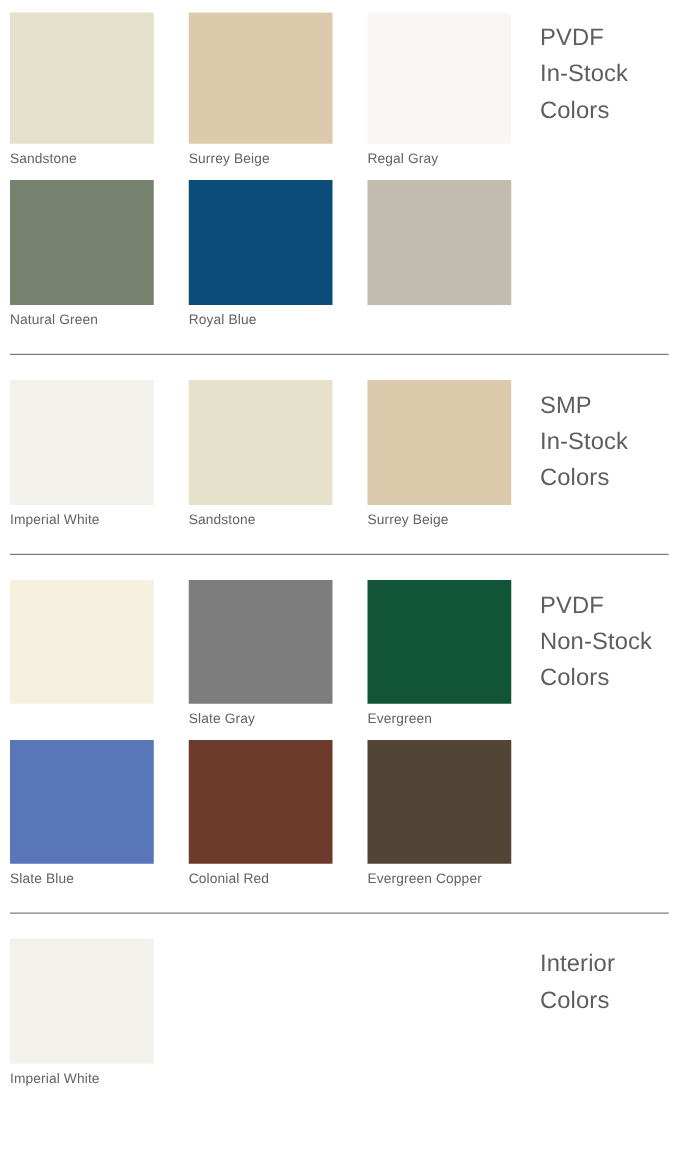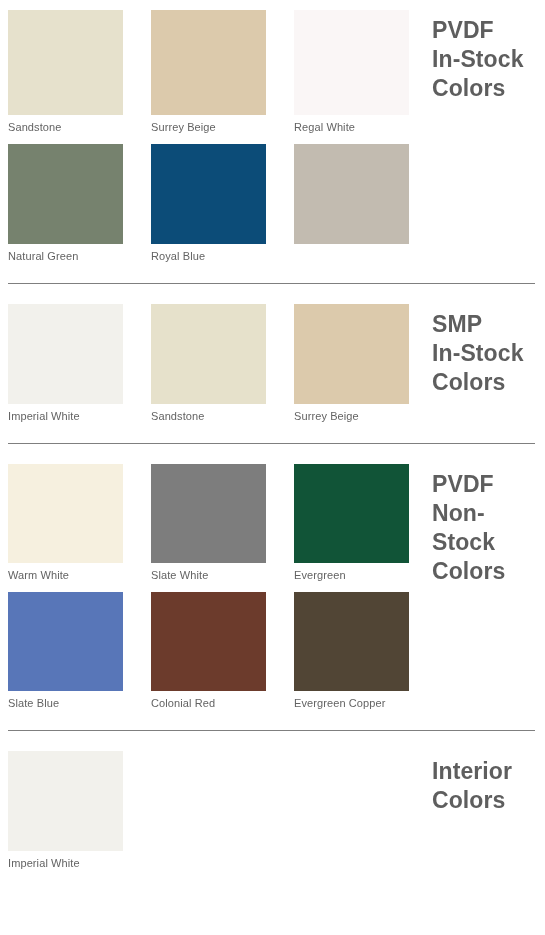--- a/index.html
+++ b/index.html
@@ -64,24 +64,24 @@
     padding-top: 6px;
     padding-bottom: 10px;
     letter-spacing: 0.1px;
     white-space: nowrap;
   }
 
   .section-heading {
     flex: 1 1 auto;
     padding-top: 6px;
     padding-left: 2px;
-    font-size: 23px;
+    font-size: 19px;
     line-height: 29px;
     color: #5e5e5e;
-    font-weight: 700;
+    font-weight: 400;
     letter-spacing: 0.1px;
     white-space: pre-line;
   }
 
   .divider {
     height: 1px;
     background: #7f7f7f;
     margin: 10px 10px 11px 8px;
   }
 
@@ -107,21 +107,21 @@
           <div class="swatch-cell">
             <div class="swatch-chip" style="background-color: rgb(230, 225, 204);"></div>
             <div class="swatch-label">Sandstone</div>
           </div>
           <div class="swatch-cell">
             <div class="swatch-chip" style="background-color: rgb(220, 202, 172);"></div>
             <div class="swatch-label">Surrey Beige</div>
           </div>
           <div class="swatch-cell">
             <div class="swatch-chip" style="background-color: rgb(250, 246, 246);"></div>
-            <div class="swatch-label">Regal White</div>
+            <div class="swatch-label">Regal Gray</div>
           </div>
         </div>
         <div class="swatch-row">
           <div class="swatch-cell">
             <div class="swatch-chip" style="background-color: rgb(118, 130, 110);"></div>
             <div class="swatch-label">Natural Green</div>
           </div>
           <div class="swatch-cell">
             <div class="swatch-chip" style="background-color: rgb(12, 76, 120);"></div>
             <div class="swatch-label">Royal Blue</div>
@@ -156,25 +156,24 @@
       <div class="section-heading">SMP
 In-Stock
 Colors</div>
     </div>
     <div class="divider" style="background-color: rgb(127, 127, 127);"></div>
     <div class="section" id="section-pvdf-nonstock">
       <div class="section-swatches">
         <div class="swatch-row">
           <div class="swatch-cell">
             <div class="swatch-chip" style="background-color: rgb(246, 240, 223);"></div>
-            <div class="swatch-label">Warm White</div>
           </div>
           <div class="swatch-cell">
             <div class="swatch-chip" style="background-color: rgb(125, 125, 125);"></div>
-            <div class="swatch-label">Slate White</div>
+            <div class="swatch-label">Slate Gray</div>
           </div>
           <div class="swatch-cell">
             <div class="swatch-chip" style="background-color: rgb(17, 84, 55);"></div>
             <div class="swatch-label">Evergreen</div>
           </div>
         </div>
         <div class="swatch-row">
           <div class="swatch-cell">
             <div class="swatch-chip" style="background-color: rgb(88, 118, 184);"></div>
             <div class="swatch-label">Slate Blue</div>

